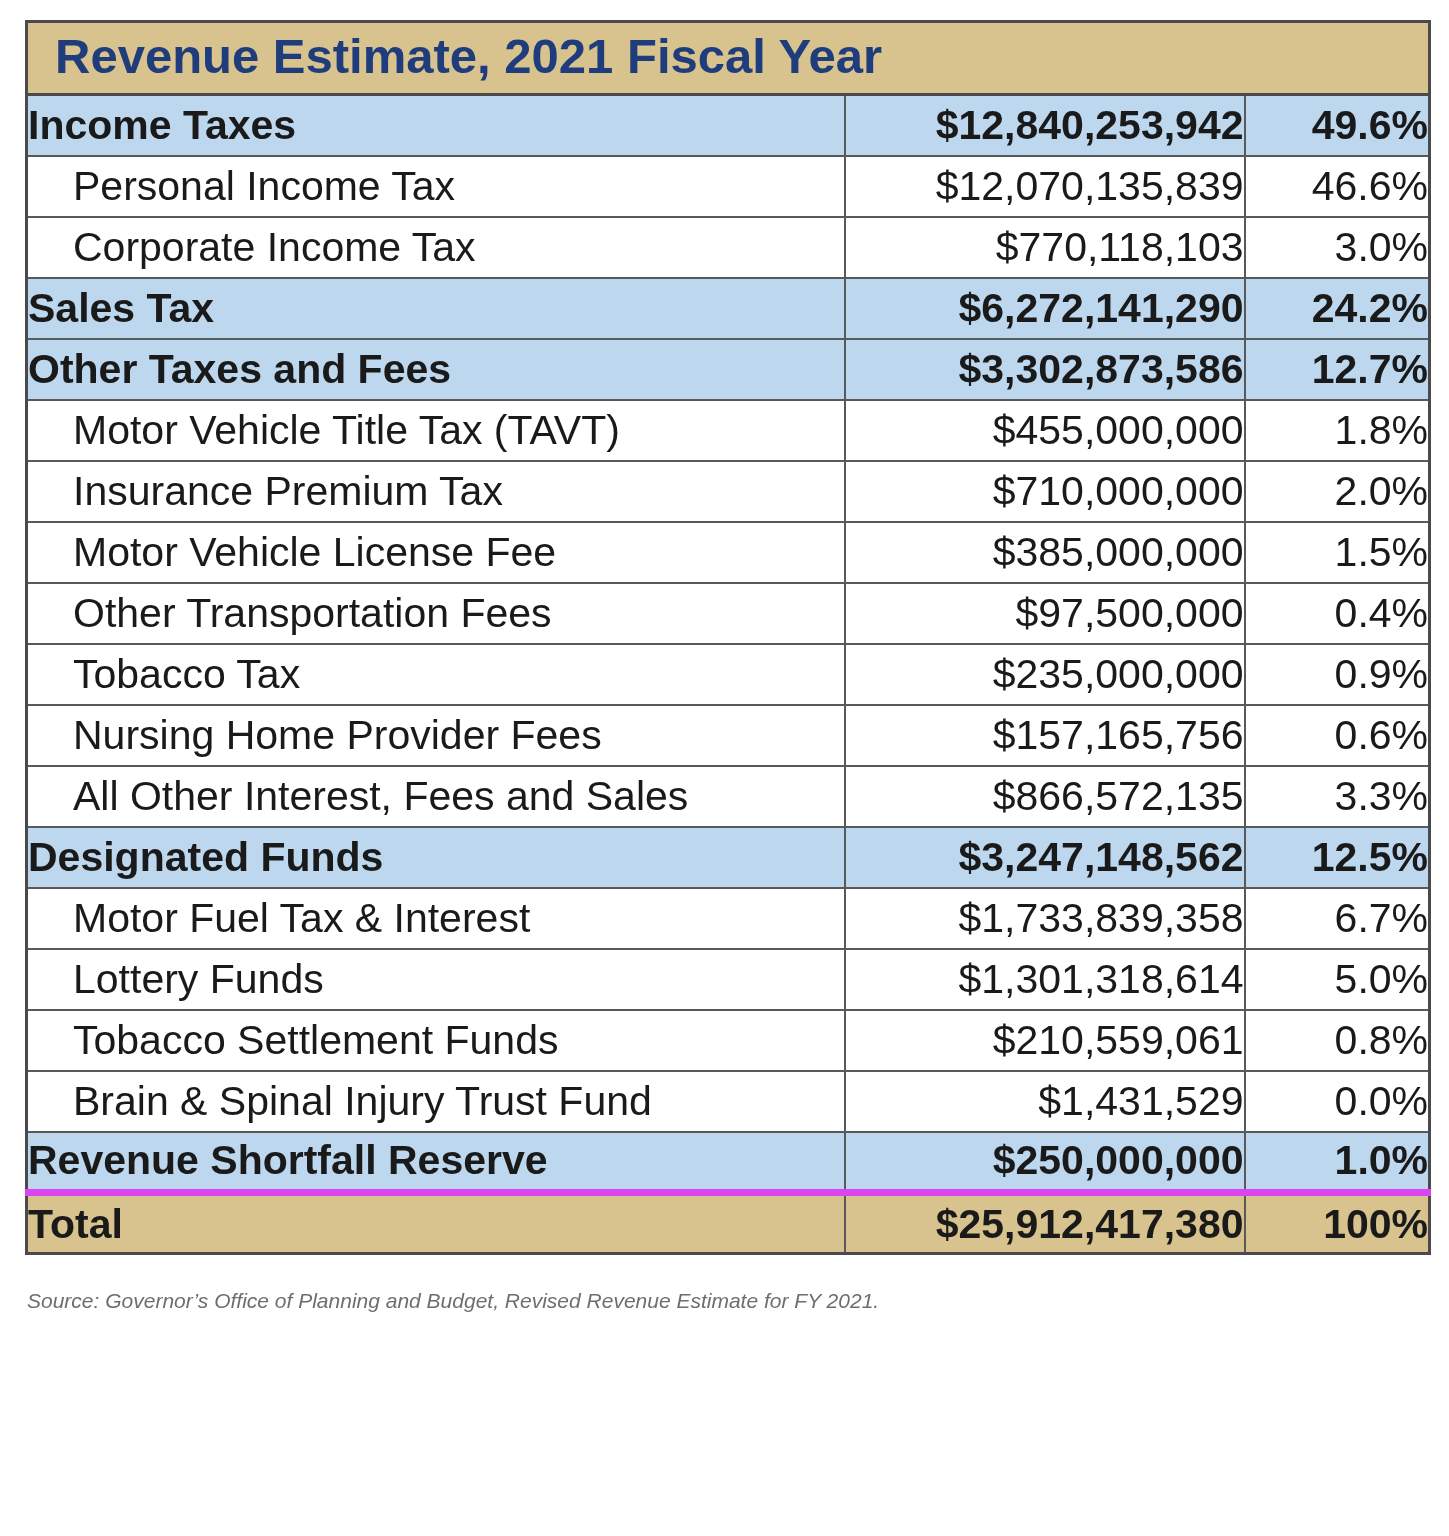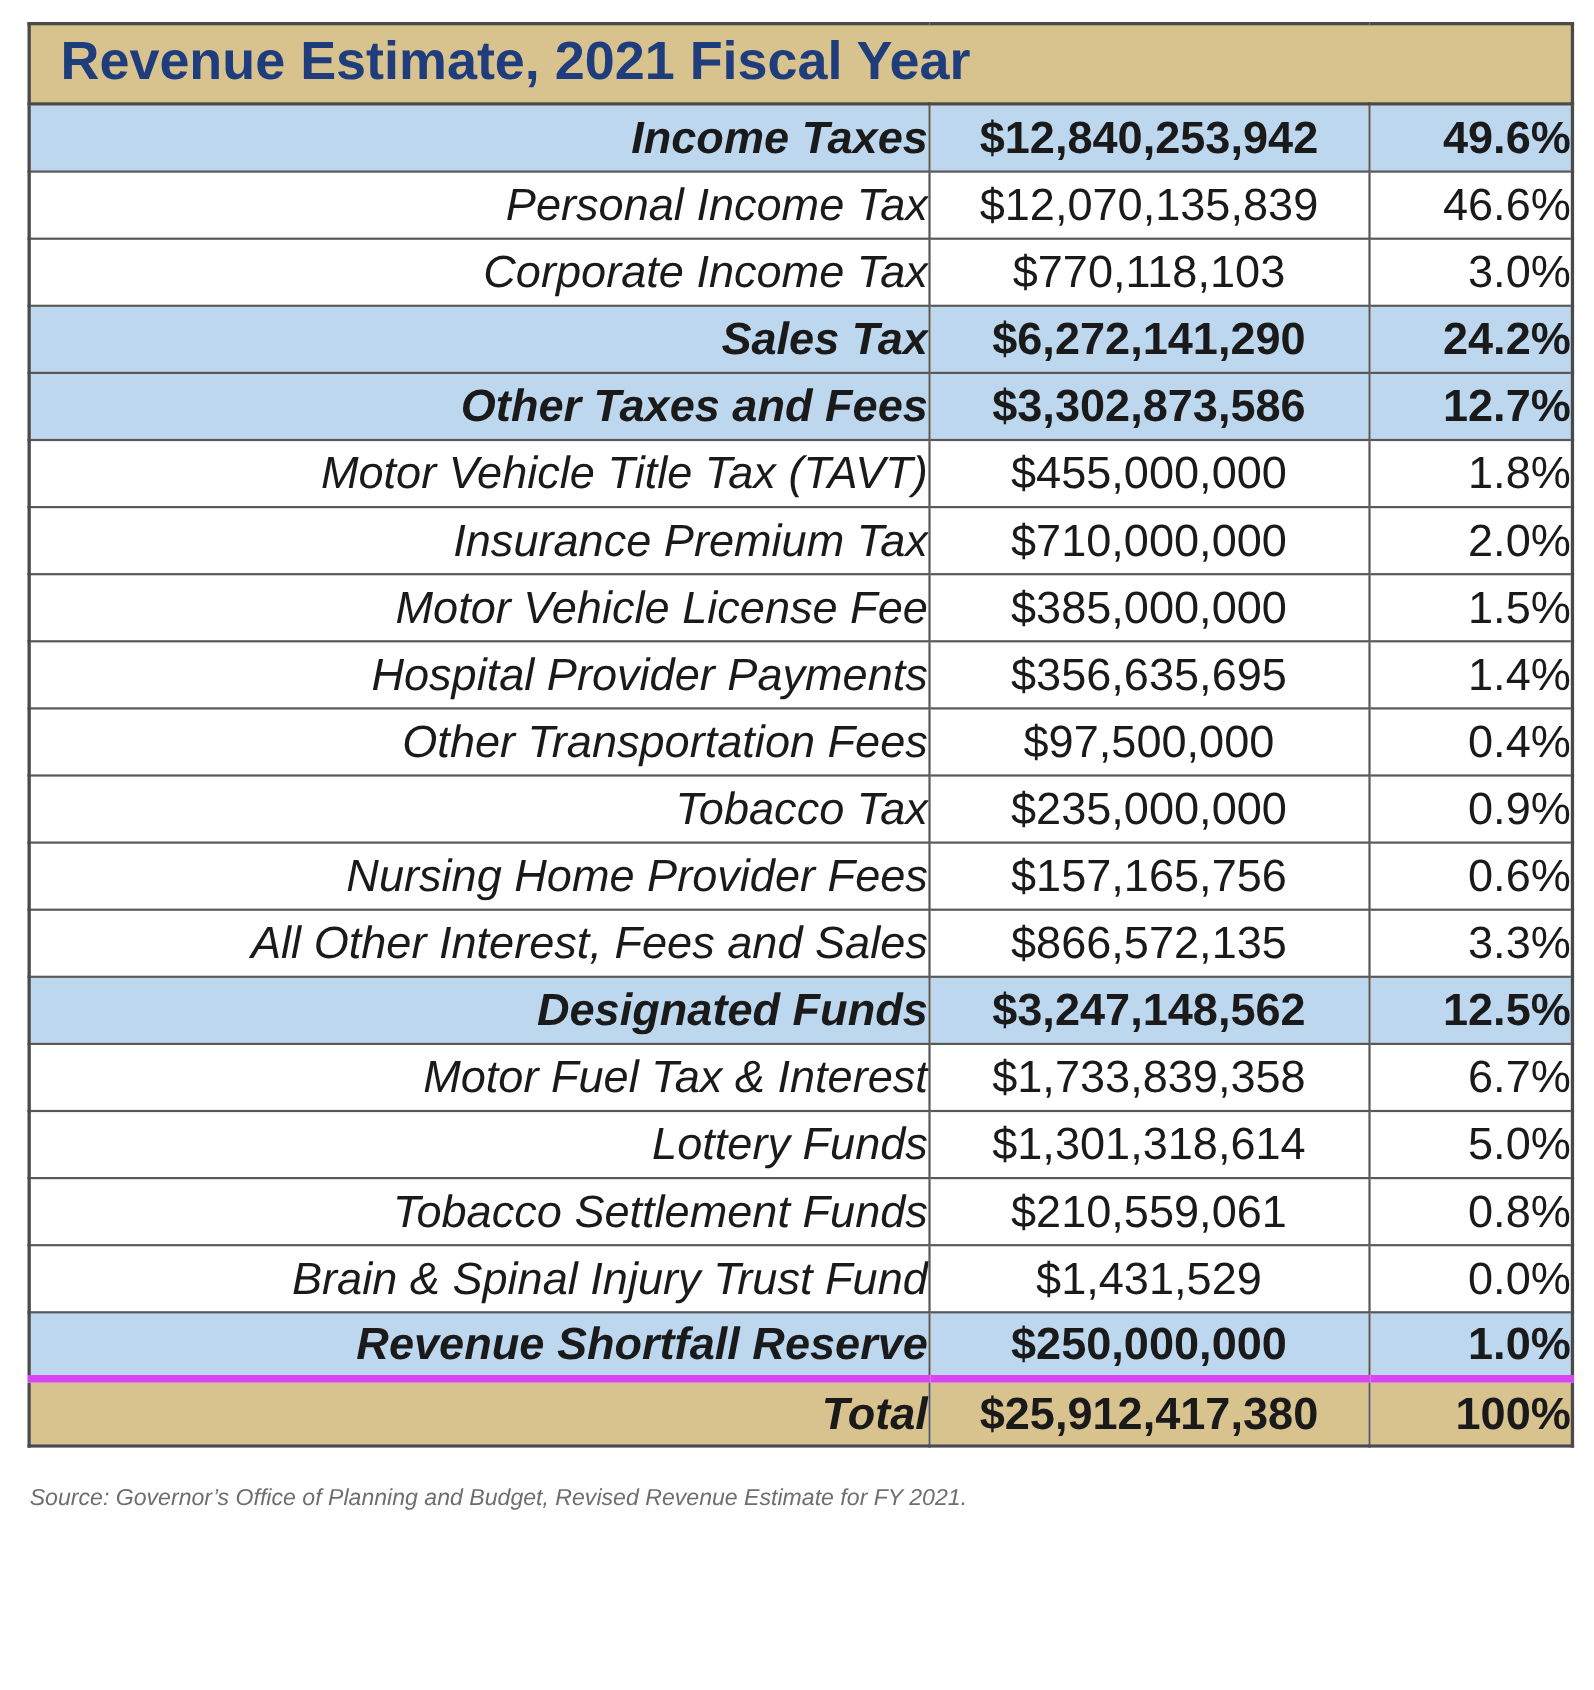--- a/index.html
+++ b/index.html
@@ -42,22 +42,22 @@
     height: 61px;
     box-sizing: border-box;
     font-size: 41px;
     color: #1a1a1a;
     vertical-align: middle;
     padding: 0;
     background: #ffffff;
     overflow: hidden;
     white-space: nowrap;
   }
-  td.lbl { text-align: right;  padding-left: 26px; font-style: italic; }
-  td.amt { text-align: center; padding-right: 28px; }
+  td.lbl { text-align: left;  padding-left: 26px; }
+  td.amt { text-align: right; padding-right: 28px; }
   td.pct { text-align: right; padding-right: 24px; }
 
   tr.sub td.lbl { padding-left: 45px; }
 
   tr.cat td {
     background: #bdd7ee;
     font-weight: bold;
   }
   tr.total td {
     background: #d8c28e;
@@ -122,25 +122,20 @@
         <td class="lbl">Insurance Premium Tax</td>
         <td class="amt">$710,000,000</td>
         <td class="pct">2.0%</td>
       </tr>
       <tr class="row sub">
         <td class="lbl">Motor Vehicle License Fee</td>
         <td class="amt">$385,000,000</td>
         <td class="pct">1.5%</td>
       </tr>
       <tr class="row sub">
-        <td class="lbl">Hospital Provider Payments</td>
-        <td class="amt">$356,635,695</td>
-        <td class="pct">1.4%</td>
-      </tr>
-      <tr class="row sub">
         <td class="lbl">Other Transportation Fees</td>
         <td class="amt">$97,500,000</td>
         <td class="pct">0.4%</td>
       </tr>
       <tr class="row sub">
         <td class="lbl">Tobacco Tax</td>
         <td class="amt">$235,000,000</td>
         <td class="pct">0.9%</td>
       </tr>
       <tr class="row sub">

